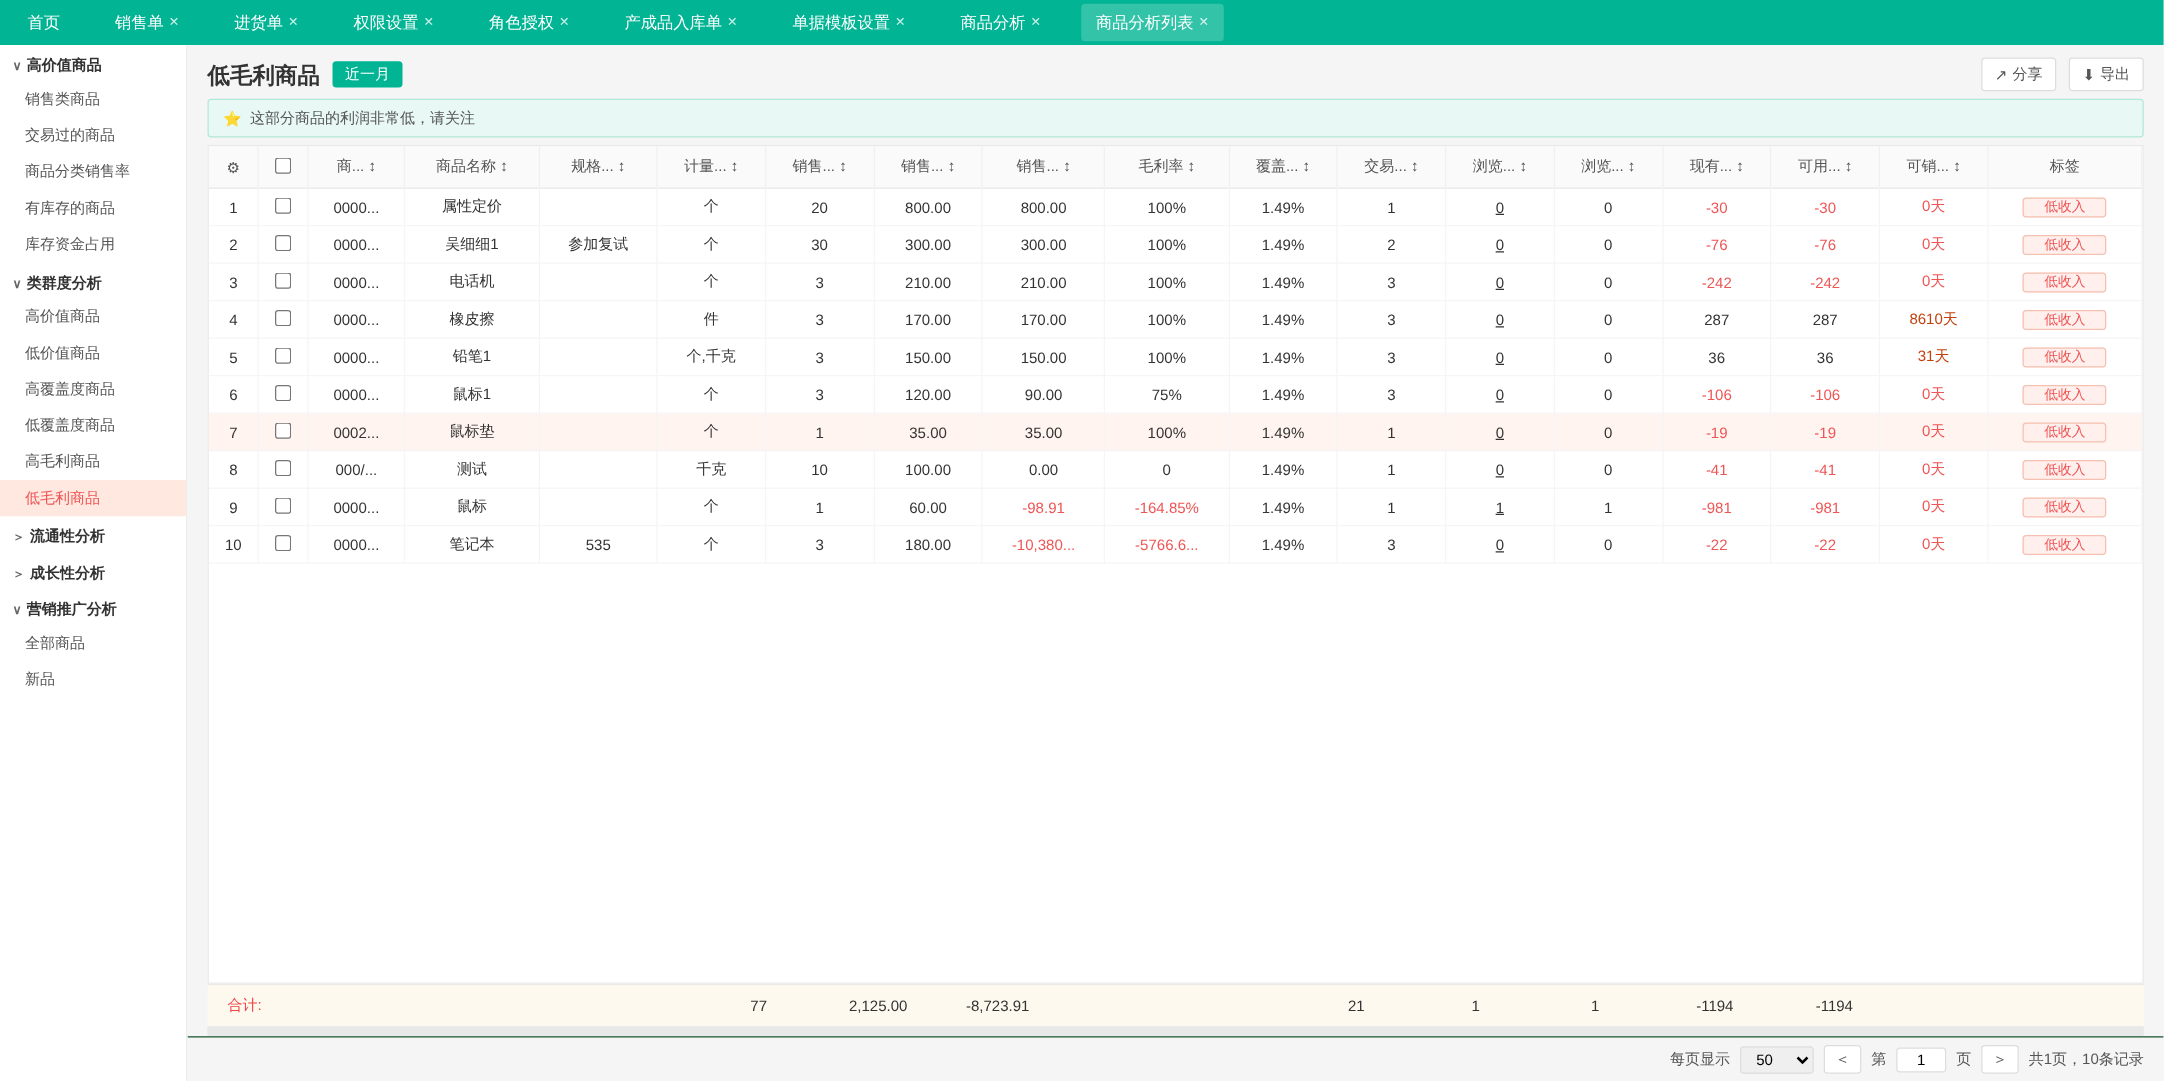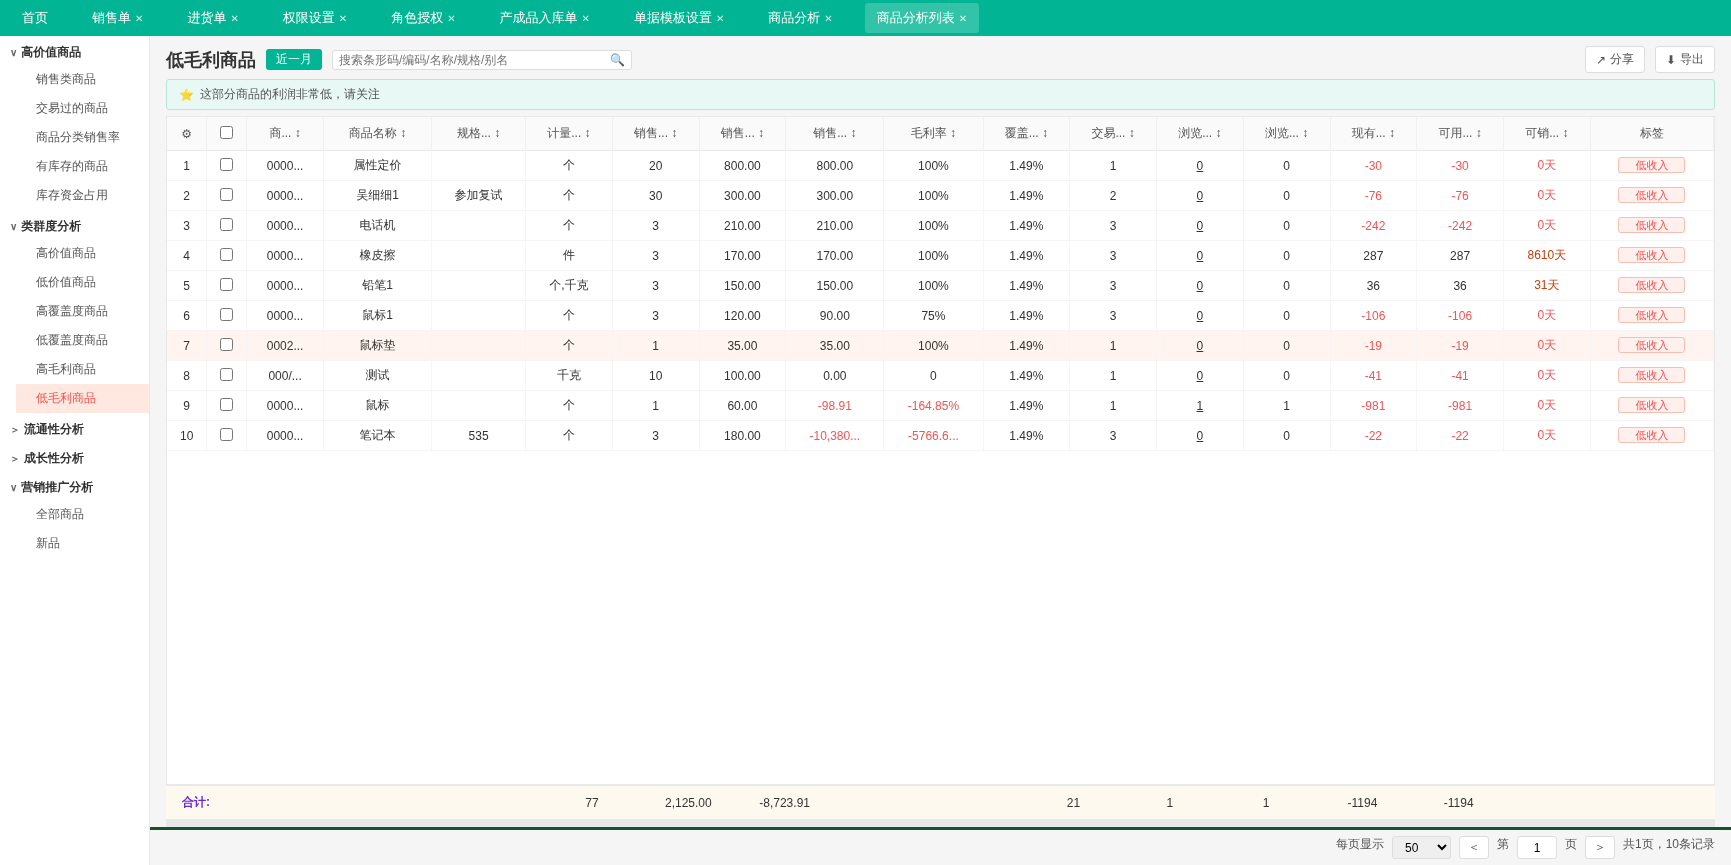--- a/index.html
+++ b/index.html
@@ -43,21 +43,20 @@
       display: flex; align-items: center; gap: 4px;
       padding: 8px 10px 4px;
       color: #333;
       font-weight: bold;
       cursor: pointer;
     }
     .sidebar-item {
       padding: 6px 10px 6px 20px;
       cursor: pointer;
       color: #555;
-      margin-left: 16px;
     }
     .sidebar-item.active { background: #ffe8e0; color: #e55; }
     .collapse-icon { font-size: 10px; color: #666; }
 
     
     .main-content {
       flex: 1;
       display: flex;
       flex-direction: column;
       overflow: hidden;
@@ -174,40 +173,41 @@
     
     .table-footer {
       display: flex;
       align-items: center;
       padding: 8px 16px;
       background: #fef9ee;
       border-top: 1px solid #e8e8e8;
       margin: 0 16px;
       gap: 10px;
     }
-    .footer-label { color: #6d28d9; font-weight: bold; }
+    .footer-label { color: #ef4444; font-weight: normal; }
     .footer-cells {
-      display: flex; flex: 1; gap: 1px; justify-content: space-between;
+      display: flex; flex: 1; gap: 15px; justify-content: space-between;
     }
     .footer-cell {
       flex: 1;
       text-align: center;
       color: #333;
       font-size: 12px;
       padding: 0 4px;
     }
 
     
     .pagination-bar {
       display: flex;
+      align-items: center;
       justify-content: flex-end;
       padding: 6px 16px;
       gap: 8px;
       background: #f5f5f5;
-      border-top: 3px solid #14532d;
+      border-top: 1px solid #14532d;
     }
     .pagination-bar span { color: #555; }
     .page-size-select {
       border: 1px solid #ddd;
       border-radius: 3px;
       padding: 2px 8px;
       font-size: 12px;
     }
     .page-btn {
       border: 1px solid #ddd;
@@ -288,24 +288,20 @@
     </div>
     <div class="sidebar-item">全部商品</div>
     <div class="sidebar-item">新品</div>
   </div>
 
   <div class="main-content">
 
     <div class="page-header">
       <span class="page-title">低毛利商品</span>
       <span class="period-btn">近一月</span>
-      <div class="search-box">
-        <input type="text" placeholder="搜索条形码/编码/名称/规格/别名" style="">
-        <span style="color:#999;">🔍</span>
-      </div>
       <div class="header-actions">
         <div class="action-btn">
           <span>↗</span>
           <span>分享</span>
         </div>
         <div class="action-btn">
           <span>⬇</span>
           <span>导出</span>
         </div>
       </div>

